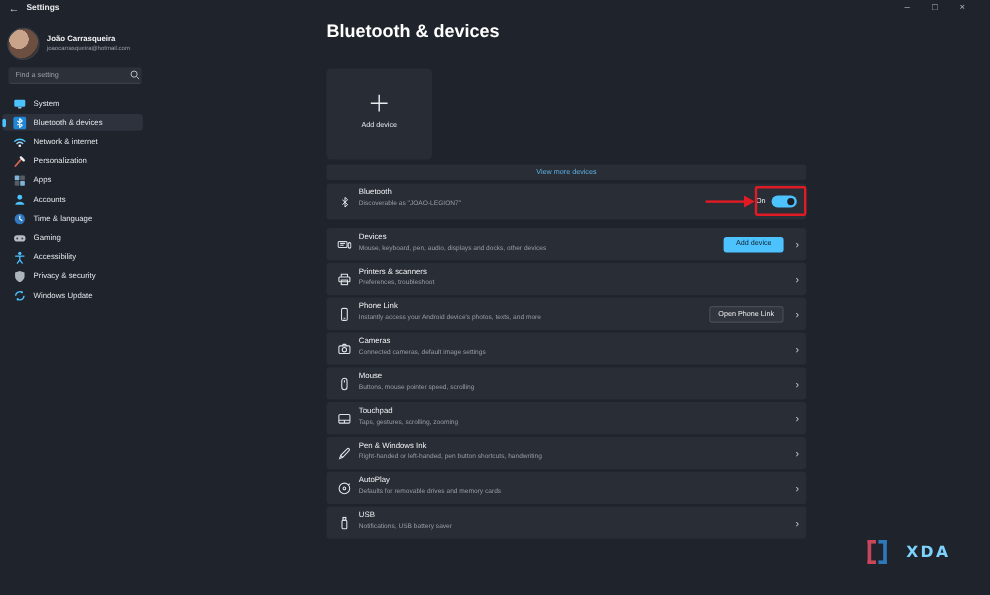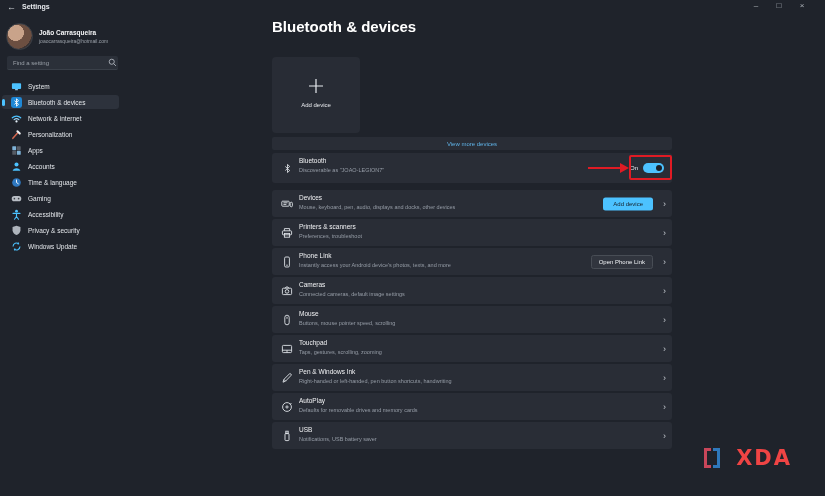--- a/index.html
+++ b/index.html
@@ -71,21 +71,21 @@
   
   .anno-line{position:absolute;left:588px;top:167px;width:34px;height:2px;background:#e01b24;}
   .anno-head{position:absolute;left:620px;top:163px;width:0;height:0;
     border-top:5px solid transparent;border-bottom:5px solid transparent;border-left:9px solid #e01b24;}
   .anno-box{position:absolute;left:629px;top:155px;width:43px;height:25px;
     border:2px solid #e01b24;border-radius:2px;box-sizing:border-box;}
   
   .xda{position:absolute;right:33px;bottom:26px;display:flex;align-items:center;}
   .xb-left{width:7px;height:20px;border:3px solid #c8465a;border-right:none;box-sizing:border-box;}
   .xb-right{width:7px;height:20px;border:3px solid #2e78bc;border-left:none;box-sizing:border-box;margin-left:2px;}
-  .xda-text{margin-left:16px;font-size:21px;font-weight:700;color:#ef4444;letter-spacing:2px;
+  .xda-text{margin-left:16px;font-size:13px;font-weight:700;color:#7dd3fc;letter-spacing:2px;
     font-family:"DejaVu Sans",sans-serif;}
   svg{display:block;}
 </style>
 </head>
 <body>
 
 <div class="titlebar">
   <span class="back-btn">←</span>
   <span class="tb-title">Settings</span>
   <div class="win-controls">

